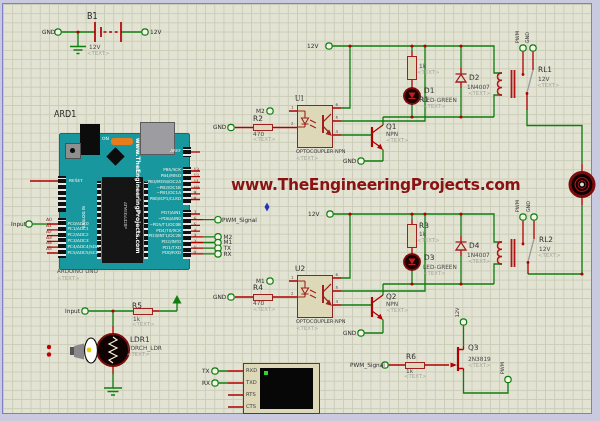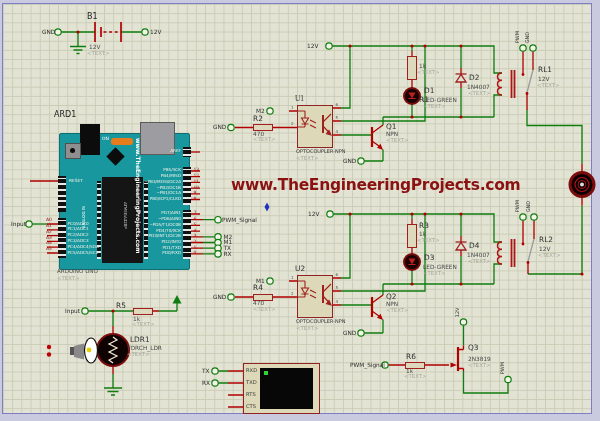--- a/index.html
+++ b/index.html
@@ -389,21 +389,21 @@
 <span class="t ref" style="left:386px;top:293px;">Q2</span>
 <span class="t val" style="left:386px;top:300.5px;">NPN</span>
 <span class="t ph" style="left:386px;top:307.5px;">&lt;TEXT&gt;</span>
 <span class="t term" style="left:343px;top:329.5px;">GND</span>
 <span class="t ref" style="left:539px;top:235.5px;">RL2</span>
 <span class="t val" style="left:539px;top:245.5px;">12V</span>
 <span class="t ph" style="left:538px;top:252.5px;">&lt;TEXT&gt;</span>
 <span class="t term vlab" style="left:519.5px;top:207px;font-size:5px;">PWM</span>
 <span class="t term vlab" style="left:530.5px;top:206.5px;font-size:5px;">GND</span>
 
-<span class="t ref" style="left:116px;top:301.5px;text-align:right;">R5</span>
+<span class="t ref" style="left:132px;top:301.5px;text-align:right;">R5</span>
 <span class="t val" style="left:133px;top:315.5px;">1k</span>
 <span class="t ph" style="left:132px;top:321.5px;">&lt;TEXT&gt;</span>
 <span class="t ref" style="left:130px;top:335.5px;">LDR1</span>
 <span class="t val" style="left:127px;top:344.5px;">TORCH_LDR</span>
 <span class="t ph" style="left:127px;top:351.5px;">&lt;TEXT&gt;</span>
 <span class="t term" style="left:202px;top:367.5px;">TX</span>
 <span class="t term" style="left:202px;top:379.5px;">RX</span>
 <span class="t" style="left:246px;top:368px;font-size:5.2px;">RXD</span>
 <span class="t" style="left:246px;top:380px;font-size:5.2px;">TXD</span>
 <span class="t" style="left:246px;top:392px;font-size:5.2px;">RTS</span>

